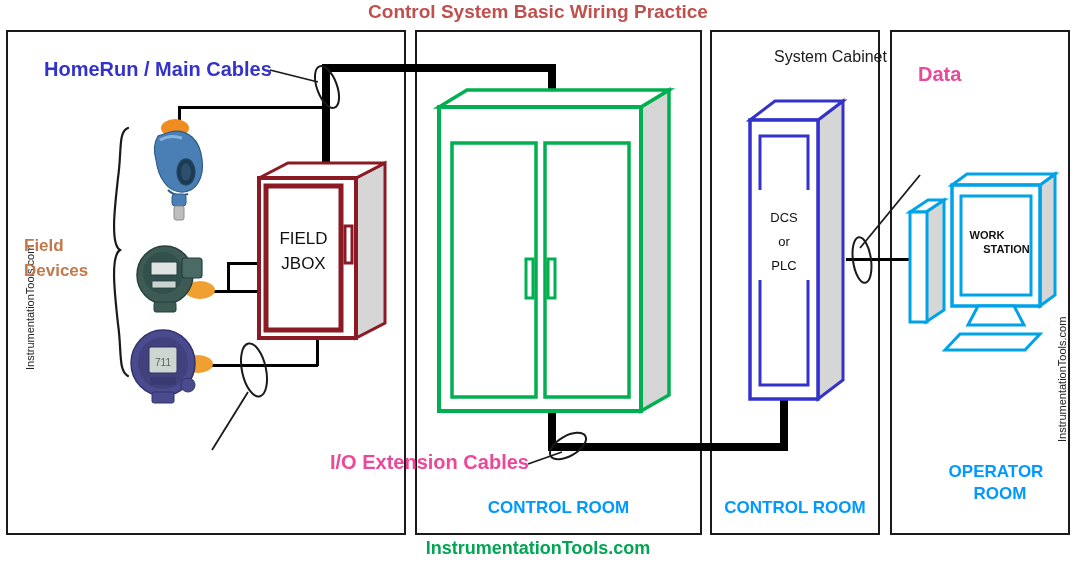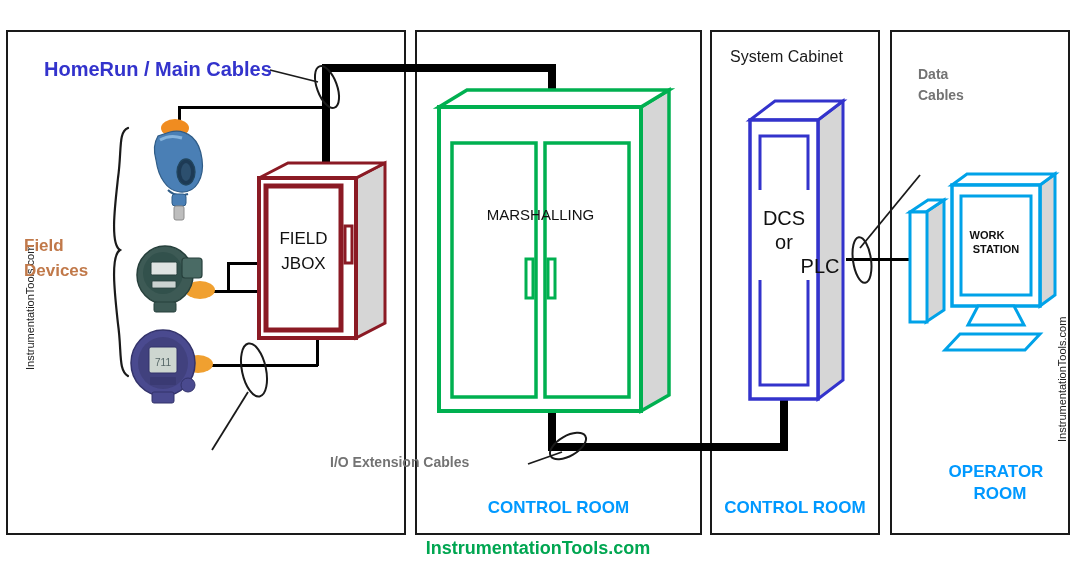--- a/index.html
+++ b/index.html
@@ -68,65 +68,68 @@
 
   
   .label-blue {
     color: #3333cc;
     font-weight: bold;
     font-size: 20px;
     font-family: "Liberation Sans", sans-serif;
     white-space: nowrap;
   }
   .label-purple {
-    color: #737373;
-    font-weight: bold;
-    font-size: 14px;
+    color: #ec4899;
+    font-weight: bold;
+    font-size: 20px;
     line-height: 21px;
     font-family: "Liberation Sans", sans-serif;
+    text-align: center;
   }
   .label-brown {
     color: #c1794a;
     font-weight: bold;
     font-size: 17px;
     line-height: 25px;
     font-family: "Liberation Sans", sans-serif;
   }
   .label-black {
     color: #1a1a1a;
     font-size: 16px;
     font-family: "Liberation Sans", sans-serif;
     white-space: nowrap;
+    margin-left: 44px;
   }
 
   
   .cable {
     background: #000000;
     position: absolute;
   }
 
   
   .box-text {
     position: absolute;
     text-align: center;
     font-family: "Liberation Sans", sans-serif;
     color: #111;
   }
   .jbox-text { font-size: 17px; line-height: 25px; font-weight: normal; }
   .marsh-text { font-size: 15px; line-height: 21px; }
-  .dcs-text { font-size: 20px; line-height: 24px; text-align: center; }
+  .dcs-text { font-size: 13px; line-height: 24px; text-align: center; }
   .ws-text { font-size: 11px; font-weight: bold; line-height: 14px; }
 
   svg { overflow: visible; }
 </style>
 </head>
 <body>
 
 <div id="root">
 
+  <div class="abs" id="title">Control System Basic Wiring Practice</div>
 
   <div class="abs panel" style="left:6px; top:30px; width:400px; height:505px;"></div>
 
   <div class="abs watermark" style="left:24px; top:370px; transform: rotate(-90deg);">InstrumentationTools.com</div>
 
   <div class="abs panel" style="left:415px; top:30px; width:287px; height:505px;"></div>
   <div class="panel-label" style="left:415px; width:287px; top:498px;">CONTROL ROOM</div>
 
   <div class="abs panel" style="left:710px; top:30px; width:170px; height:505px;"></div>
   <div class="panel-label" style="left:710px; width:170px; top:498px;">CONTROL ROOM</div>
@@ -260,37 +263,35 @@
 
     <line x1="270" y1="70" x2="318" y2="82" stroke="#1a1a1a" stroke-width="1.8"></line>
     <line x1="212" y1="450" x2="248" y2="392" stroke="#1a1a1a" stroke-width="1.8"></line>
     <line x1="528" y1="464" x2="562" y2="452" stroke="#1a1a1a" stroke-width="1.8"></line>
     <line x1="920" y1="175" x2="860" y2="248" stroke="#1a1a1a" stroke-width="1.8"></line>
   </svg>
 
   <div class="box-text jbox-text" style="left:266px; top:226px; width:75px;">FIELD</div>
   <div class="box-text jbox-text" style="left:266px; top:251px; width:75px;">JBOX</div>
 
-  <div class="box-text marsh-text" style="left:452px; top:204px; width:177px;">MARSHALLING</div>
 
   <div class="box-text dcs-text" style="left:750px; top:206px; width:68px;">DCS</div>
   <div class="box-text dcs-text" style="left:750px; top:230px; width:68px;">or</div>
-  <div class="box-text dcs-text" style="left:750px; top:254px; width:68px;padding-left:36px;">PLC</div>
+  <div class="box-text dcs-text" style="left:750px; top:254px; width:68px;">PLC</div>
 
   <div class="box-text ws-text" style="left:961px; top:228px; width:52px;">WORK</div>
-  <div class="box-text ws-text" style="left:961px; top:242px; width:70px;">STATION</div>
+  <div class="box-text ws-text" style="left:961px; top:242px; width:91px;">STATION</div>
 
   <div class="abs label-blue" style="left:44px; top:58px;">HomeRun / Main Cables</div>
 
 
   <div class="abs label-purple" style="left:330px; top:452px;">I/O Extension Cables</div>
 
   <div class="abs label-purple" style="left:918px; top:64px;">
     <div>Data</div>
-    <div>Cables</div>
   </div>
 
   <div class="abs label-brown" style="left:24px; top:233px; text-align:left;">
     <div>Field</div>
     <div>Devices</div>
   </div>
 
   <div class="abs label-black" style="left:730px; top:48px;">System Cabinet</div>
 
   <div class="abs" id="footer-link">InstrumentationTools.com</div>

